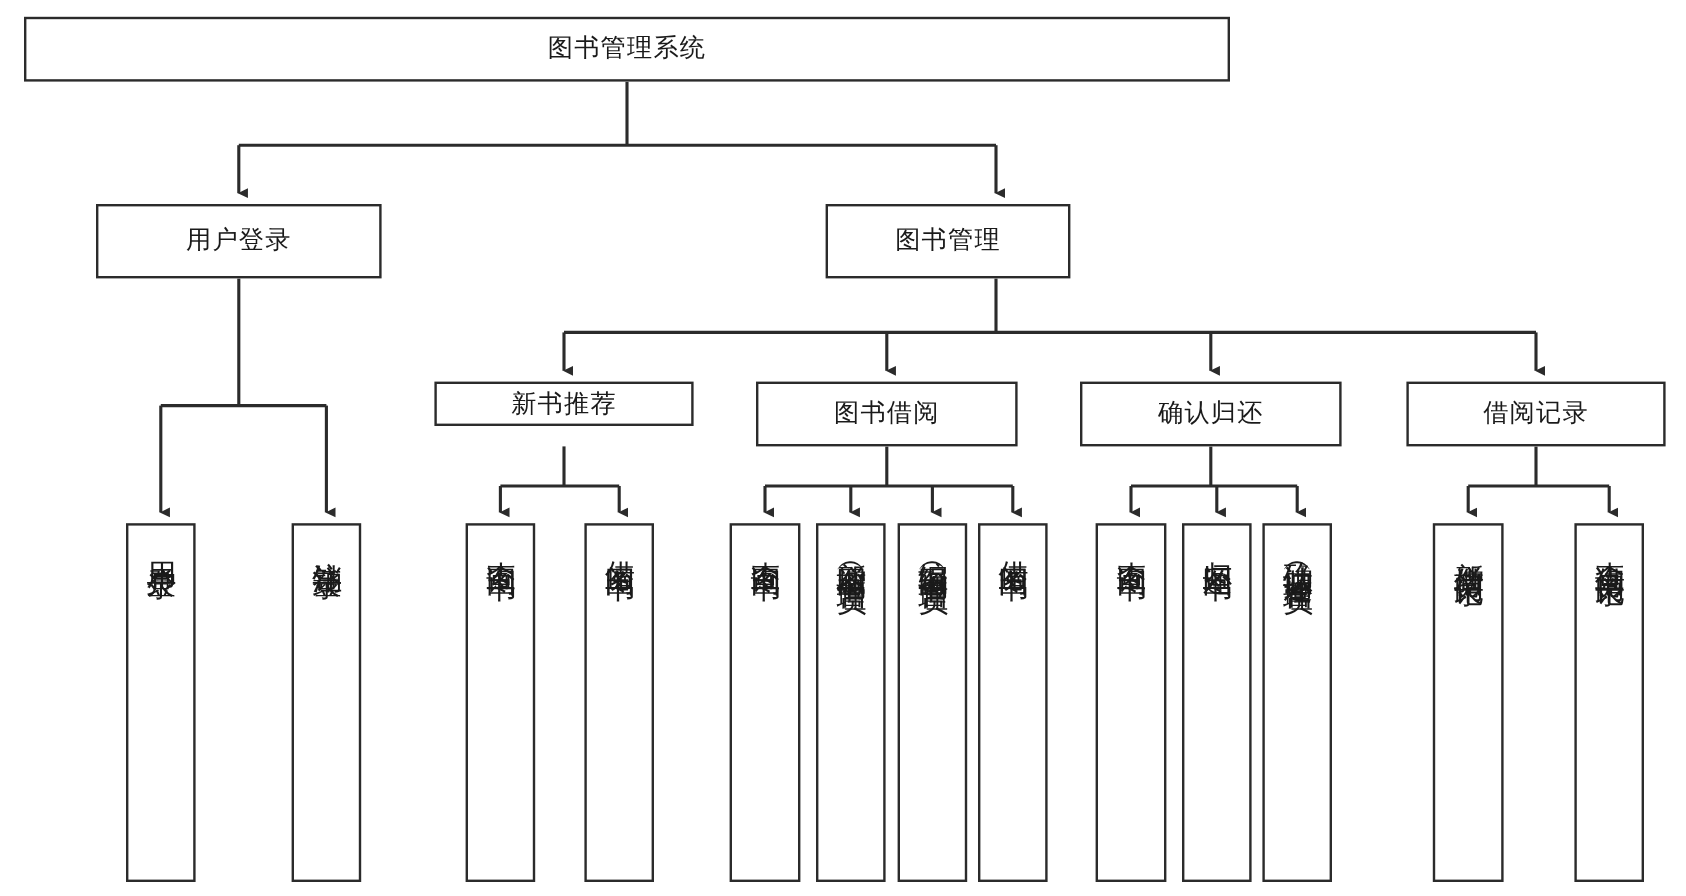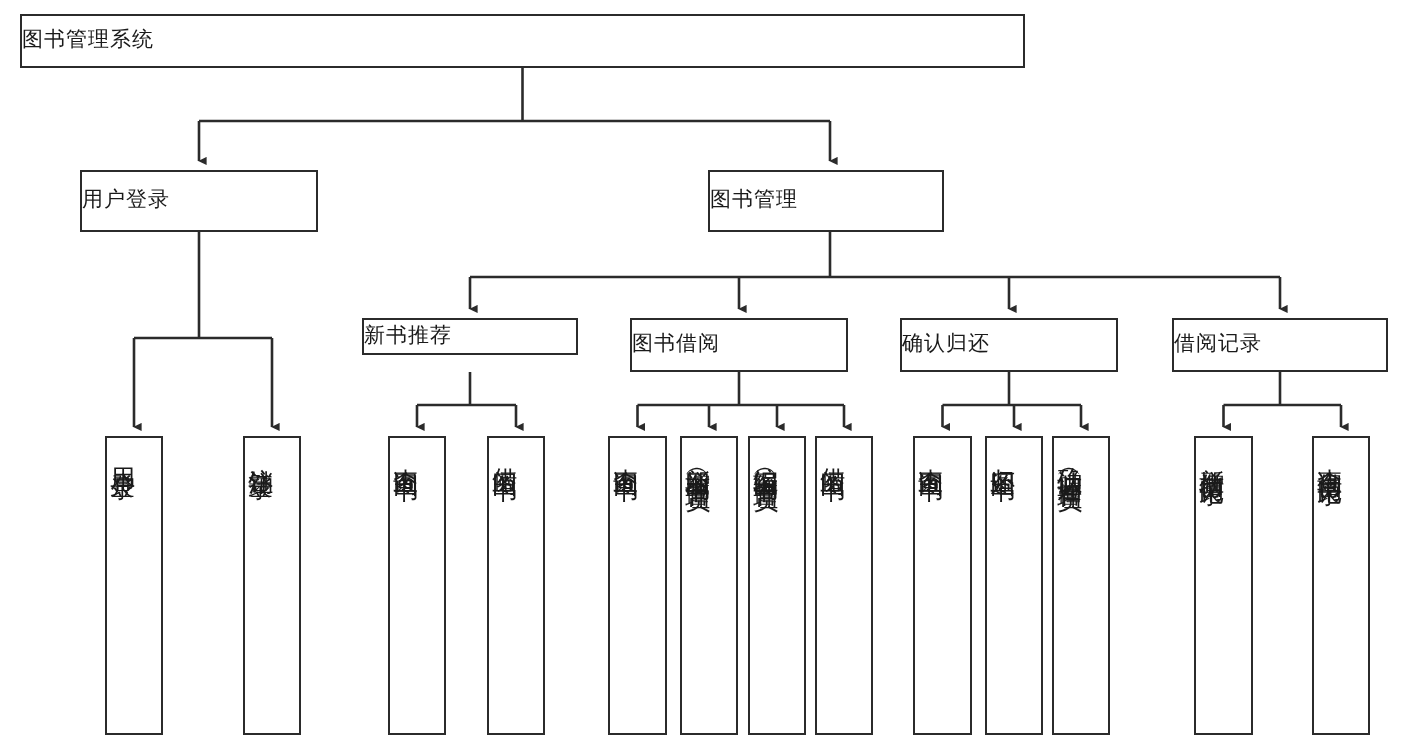--- a/index.html
+++ b/index.html
@@ -27,23 +27,22 @@
     height: 747px;
     pointer-events: none;
   }
   .node {
     position: absolute;
     box-sizing: border-box;
     background: #ffffff;
     border: 2px solid #2b2b2b;
     display: flex;
     align-items: center;
-    justify-content: flex-start;
+    justify-content: center;
     color: #1a1a1a;
-    font-family: Liberation Mono, monospace;
   }
   .node .label {
     display: block;
     text-align: center;
     line-height: 1.12;
   }
   .node.horiz .label {
     writing-mode: horizontal-tb;
     font-size: 21px;
     letter-spacing: 1px;
@@ -119,21 +118,21 @@
       </g>
   </svg>
 
   <div id="node-layer">
       <div class="node horiz" style="left: 20px; top: 14px; width: 1005px; height: 54px;">
         <span class="label">图书管理系统</span>
       </div>
       <div class="node horiz" style="left: 80px; top: 170px; width: 238px; height: 62px;">
         <span class="label">用户登录</span>
       </div>
-      <div class="node horiz" style="left: 708px; top: 170px; width: 236px; height: 62px;">
+      <div class="node horiz" style="left: 688px; top: 170px; width: 204px; height: 62px;">
         <span class="label">图书管理</span>
       </div>
       <div class="node horiz" style="left: 362px; top: 318px; width: 216px; height: 37px;">
         <span class="label">新书推荐</span>
       </div>
       <div class="node horiz" style="left: 630px; top: 318px; width: 218px; height: 54px;">
         <span class="label">图书借阅</span>
       </div>
       <div class="node horiz" style="left: 900px; top: 318px; width: 218px; height: 54px;">
         <span class="label">确认归还</span>

